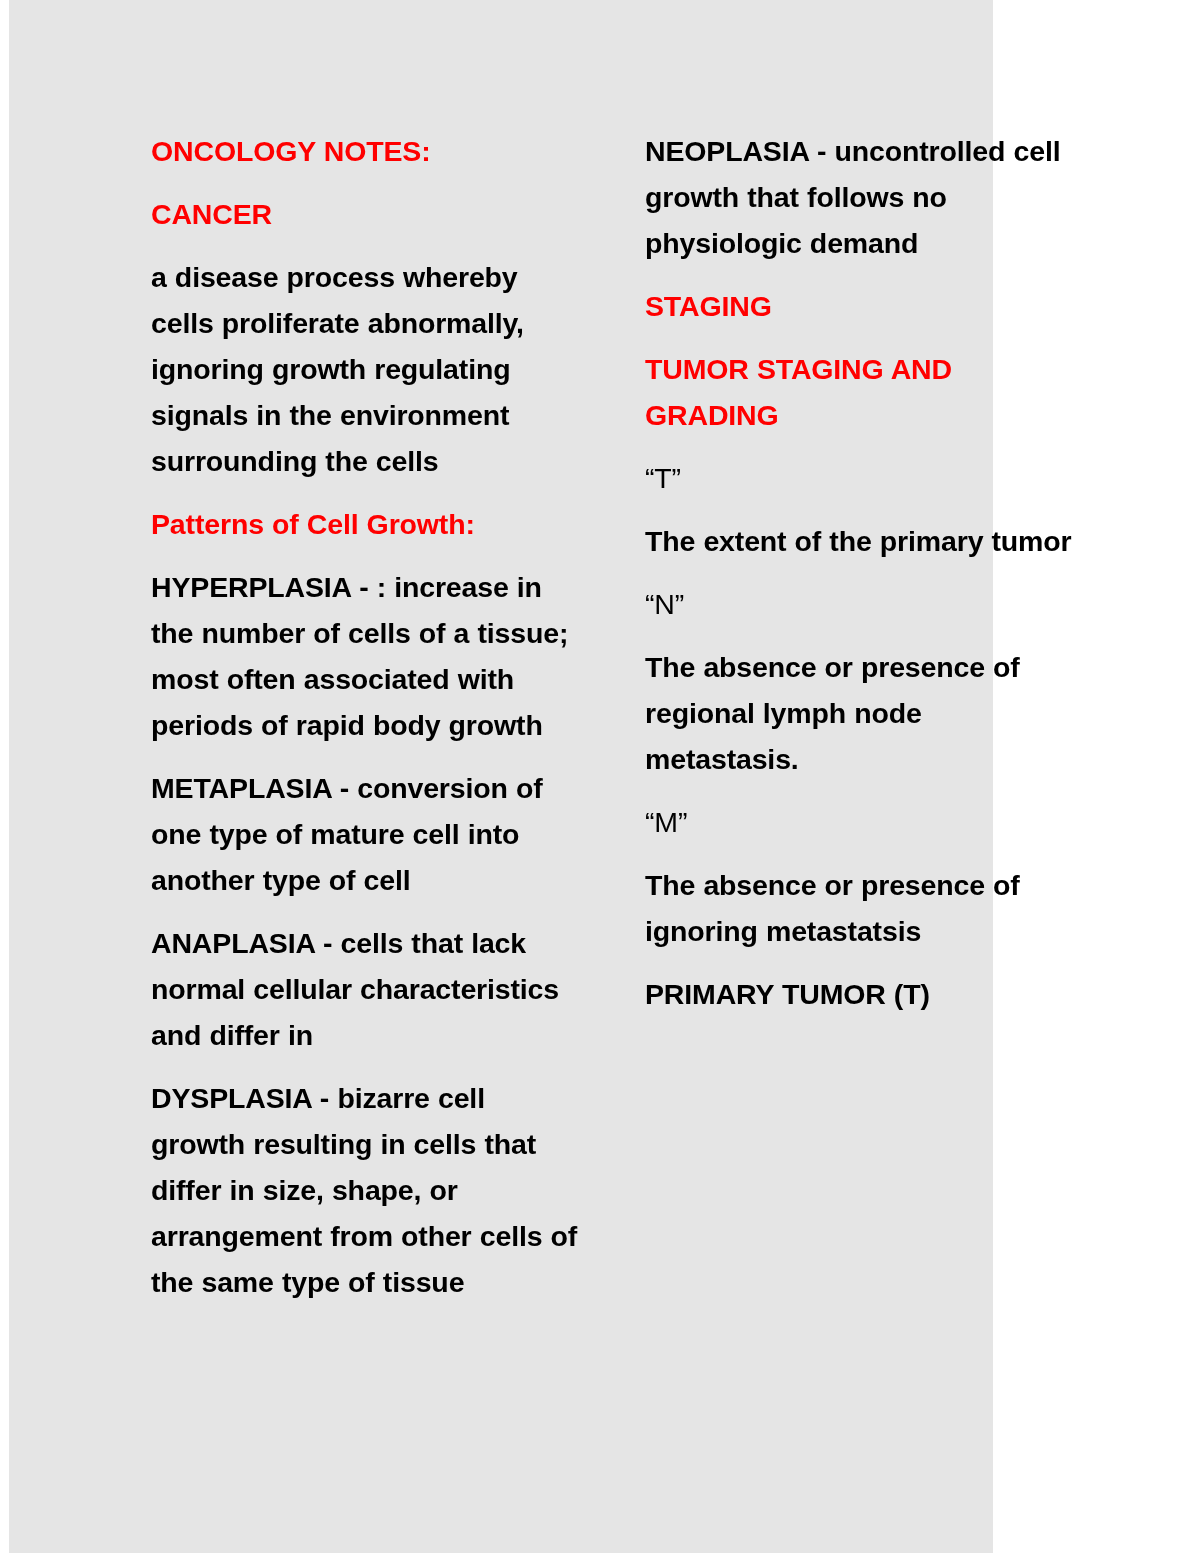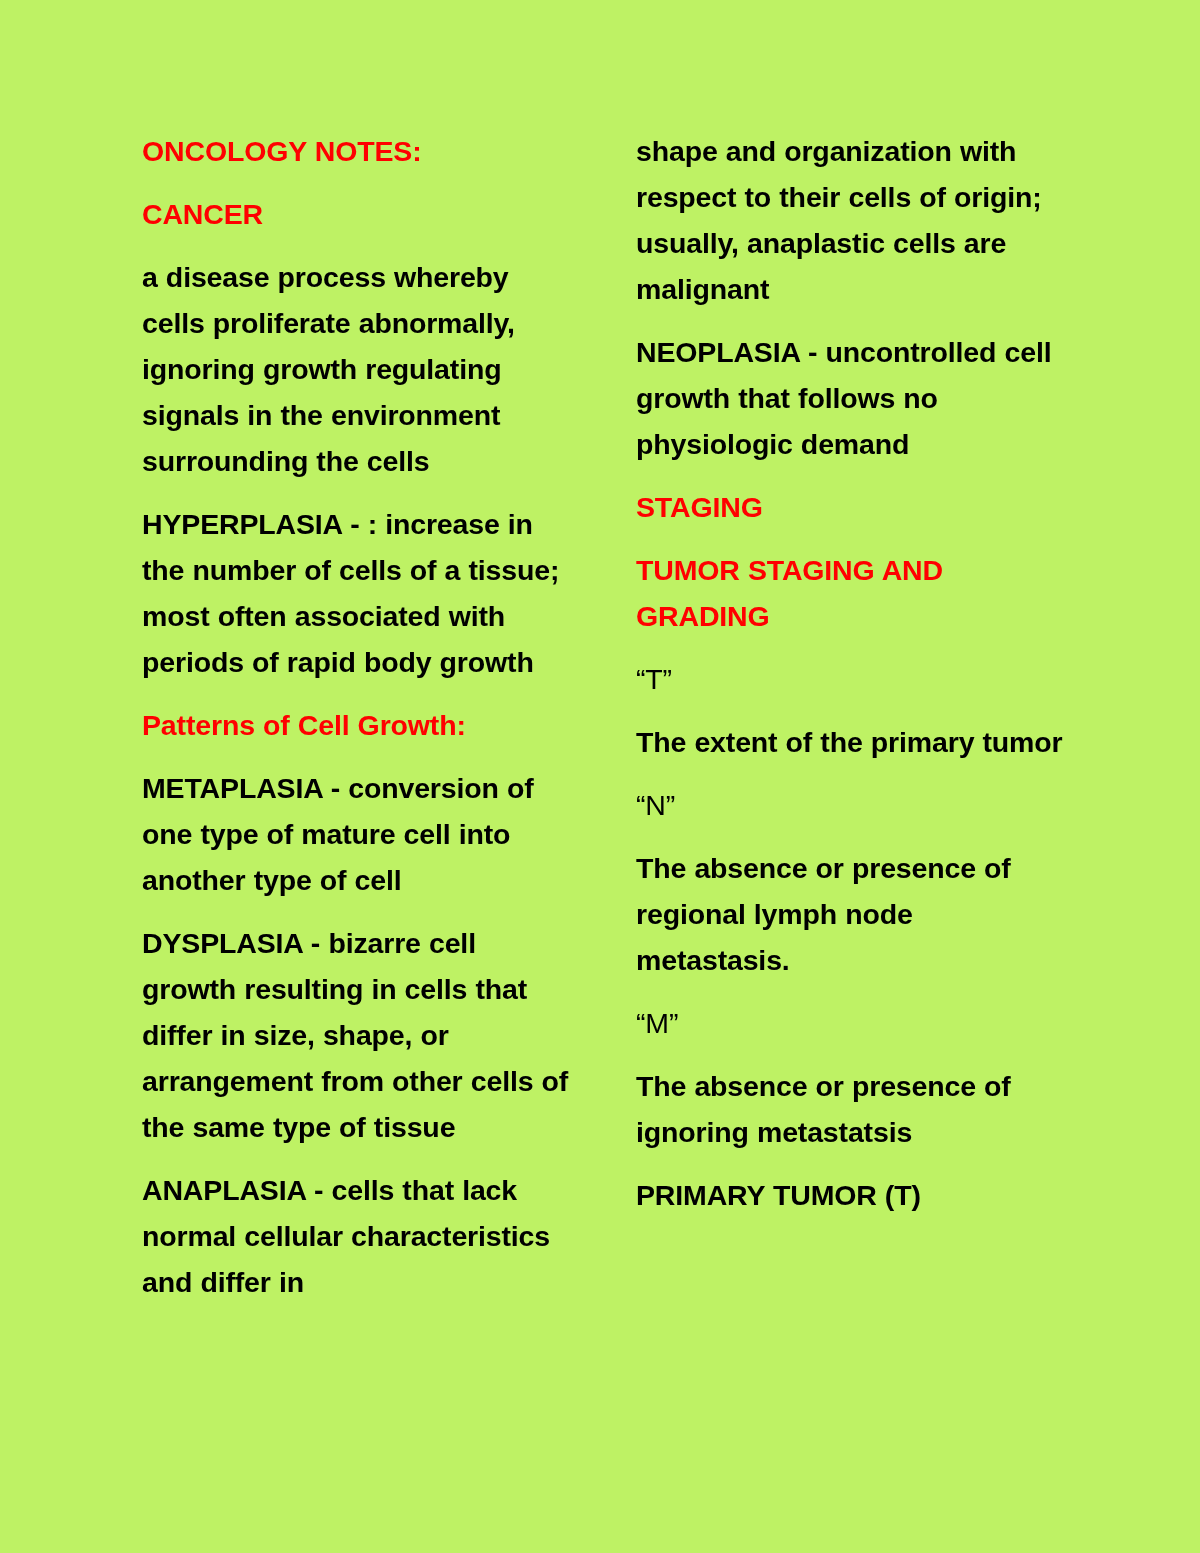--- a/index.html
+++ b/index.html
@@ -11,25 +11,25 @@
   body {
     width: 1200px;
     height: 1553px;
     font-family: "Liberation Sans", sans-serif;
     color: #000000;
     overflow: hidden;
     position: relative;
   }
   .page {
     position: absolute;
-    left: 0;
+    left: 9px;
     top: 0;
-    width: 1200px;
+    width: 984px;
     height: 1553px;
-    background: #bef264;
+    background: #e5e5e5;
     box-sizing: border-box;
     padding: 128px 120px 0 142px;
   }
   .columns {
     display: flex;
     flex-direction: row;
     align-items: flex-start;
     gap: 64px;
   }
   .col {
@@ -63,29 +63,28 @@
 </head>
 <body>
 
 <div class="page">
   <div class="columns">
 
     <div class="col left">
       <p class="block heading">ONCOLOGY NOTES:</p>
       <p class="block heading">CANCER</p>
       <p class="block">a disease process whereby cells proliferate abnormally, ignoring growth regulating signals in the environment surrounding the cells</p>
+      <p class="block heading">Patterns of Cell Growth:</p>
       <p class="block">HYPERPLASIA - : increase in the number of cells of a tissue; most often associated with periods of rapid body growth</p>
-      <p class="block heading">Patterns of Cell Growth:</p>
       <p class="block">METAPLASIA - conversion of one type of mature cell into another type of cell</p>
+      <p class="block">ANAPLASIA - cells that lack normal cellular characteristics and differ in</p>
       <p class="block">DYSPLASIA - bizarre cell growth resulting in cells that differ in size, shape, or arrangement from other cells of the same type of tissue</p>
-      <p class="block">ANAPLASIA - cells that lack normal cellular characteristics and differ in</p>
     </div>
 
     <div class="col right">
-      <p class="block">shape and organization with respect to their cells of origin; usually, anaplastic cells are malignant</p>
       <p class="block">NEOPLASIA - uncontrolled cell growth that follows no physiologic demand</p>
       <p class="block heading">STAGING</p>
       <p class="block heading">TUMOR STAGING AND GRADING</p>
       <p class="block plain">“T”</p>
       <p class="block">The extent of the primary tumor</p>
       <p class="block plain">“N”</p>
       <p class="block">The absence or presence of regional  lymph node metastasis.</p>
       <p class="block plain">“M”</p>
       <p class="block">The absence or presence of ignoring metastatsis</p>
       <p class="block">PRIMARY TUMOR (T)</p>

